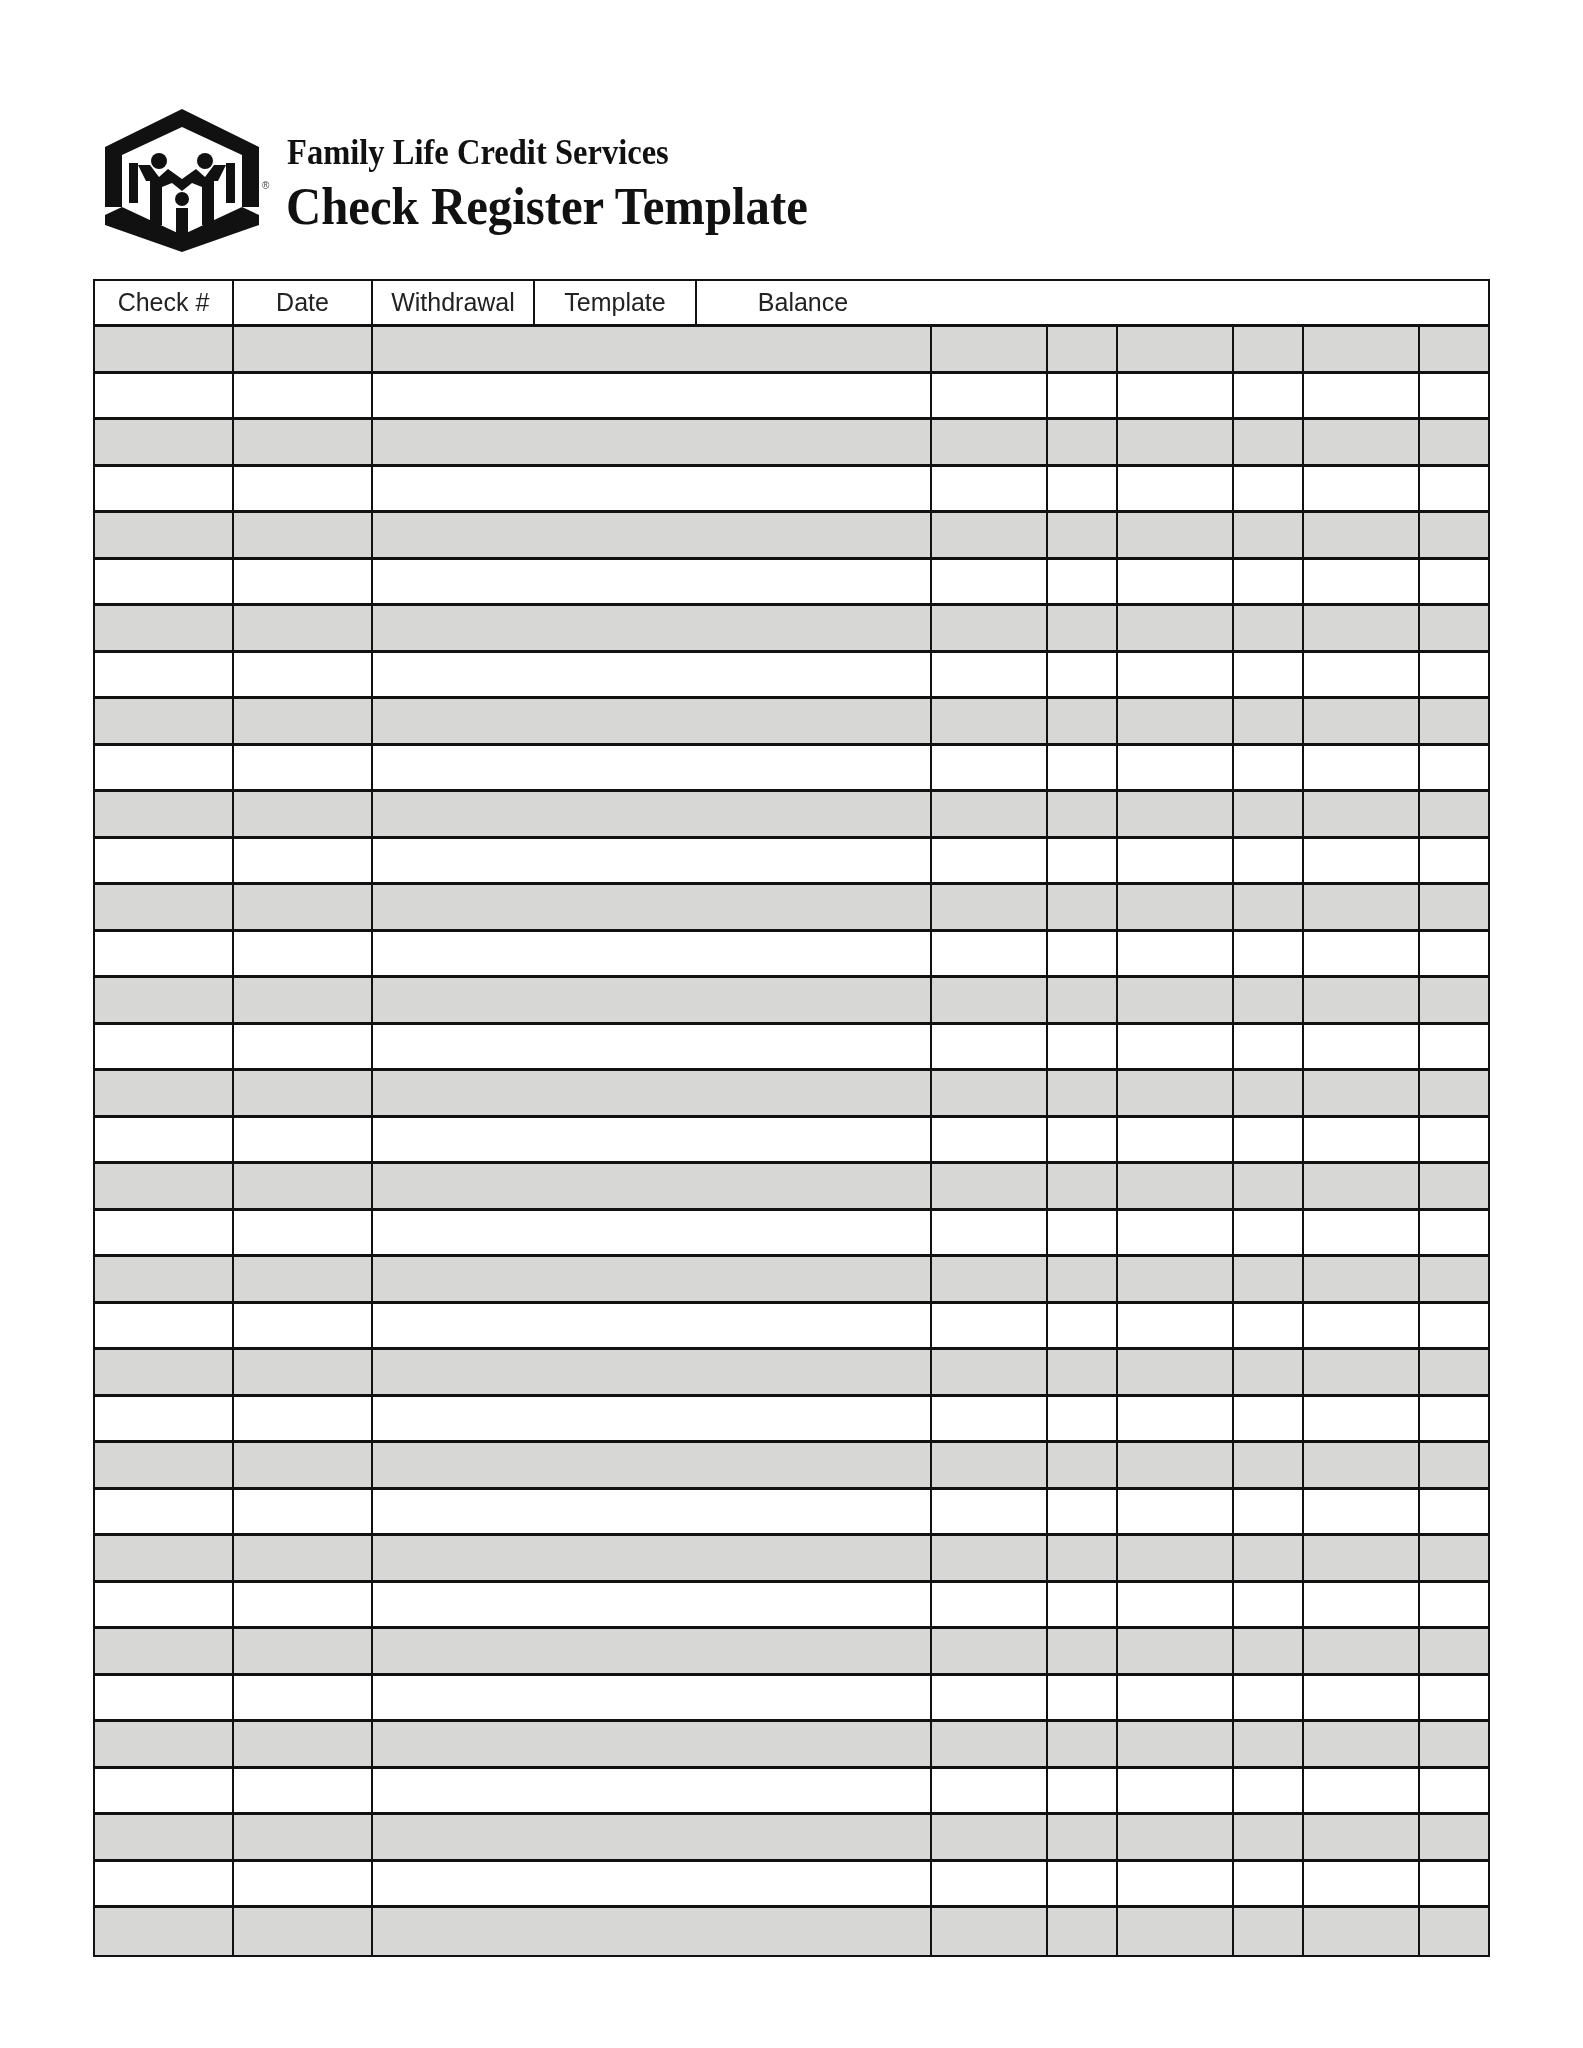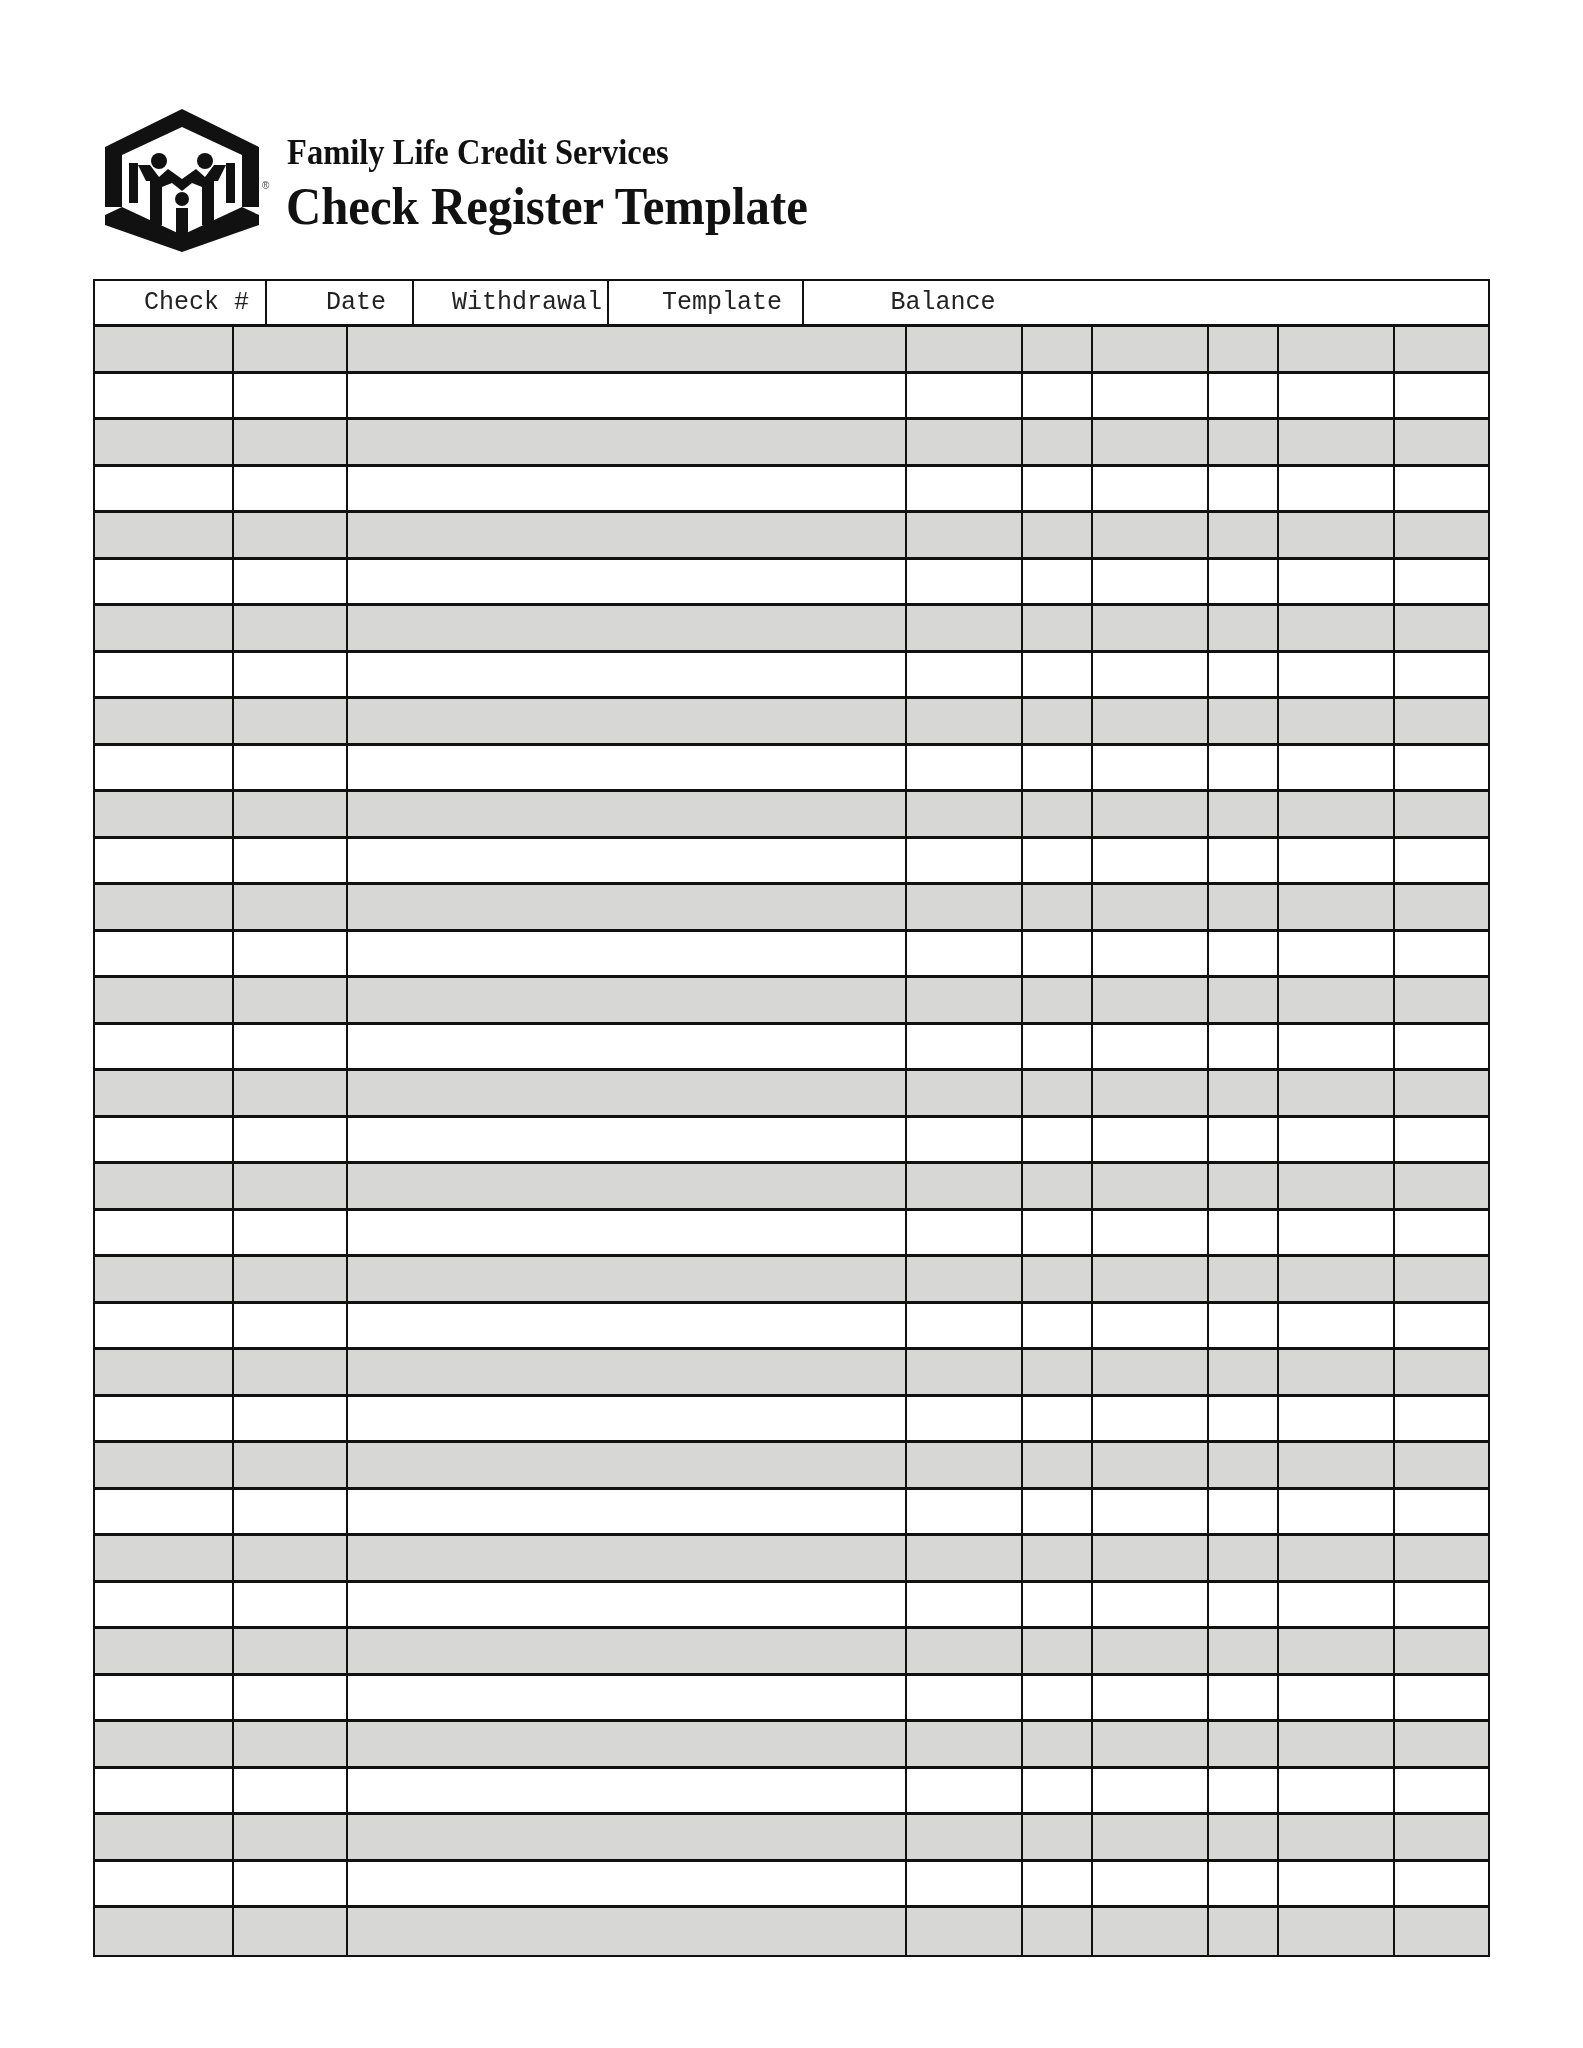--- a/index.html
+++ b/index.html
@@ -11,29 +11,29 @@
   .subtitle { position: absolute; left: 287px; top: 133px; font-size: 35px; font-weight: bold;
               font-family: "Liberation Serif", serif; white-space: nowrap;
               transform-origin: left top; transform: scaleX(0.93); color: #111; }
   .title { position: absolute; left: 286px; top: 176px; font-size: 53px; font-weight: bold;
            font-family: "Liberation Serif", serif; white-space: nowrap;
            transform-origin: left top; transform: scaleX(0.92); color: #111; }
   .register { position: absolute; left: 93px; top: 279px; width: 1397px;
               border: 2px solid #111; box-sizing: border-box; }
   .hdr { display: flex; height: 46px; border-bottom: 3px solid #111; box-sizing: border-box; background:#fff; }
   .hcell { border-right: 2px solid #111; box-sizing: border-box; display: flex; align-items: center;
-           justify-content: center; font-size: 25px; font-family: Liberation Mono, monospace; color: #222; margin-left: 33px; }
+           justify-content: center; font-size: 25px; font-family: Liberation Sans, sans-serif; color: #222; }
   .hcell:last-child { border-right: none; }
   .row { display: flex; height: 46.5px; border-bottom: 3px solid #111; box-sizing: border-box; }
   .row:last-child { border-bottom: none; }
   .row.grey { background: #d7d7d5; }
   .row.white { background: #ffffff; }
   .cell { border-right: 2px solid #111; box-sizing: border-box; height: 100%; }
   .cell:last-child { border-right: none; }
-  .w-check { width: 139px; } .w-date { width: 114px; } .w-trans { width: 559px; }
+  .w-check { width: 139px; } .w-date { width: 139px; } .w-trans { width: 559px; }
   .w-main { width: 116px; } .w-cents { width: 70px; }
   .w-grp { width: 162px; } .w-grp-last { width: 212px; }
   .cell.w-cents-last { width: 68px; }
 </style>
 </head>
 <body>
 
 <svg class="logo" viewBox="0 0 160 147">
 
   <path d="M80 2 L157 40 L157 58 L140 58 L140 48 L80 20 L20 48 L20 58 L3 58 L3 40 Z" fill="#111"></path>

